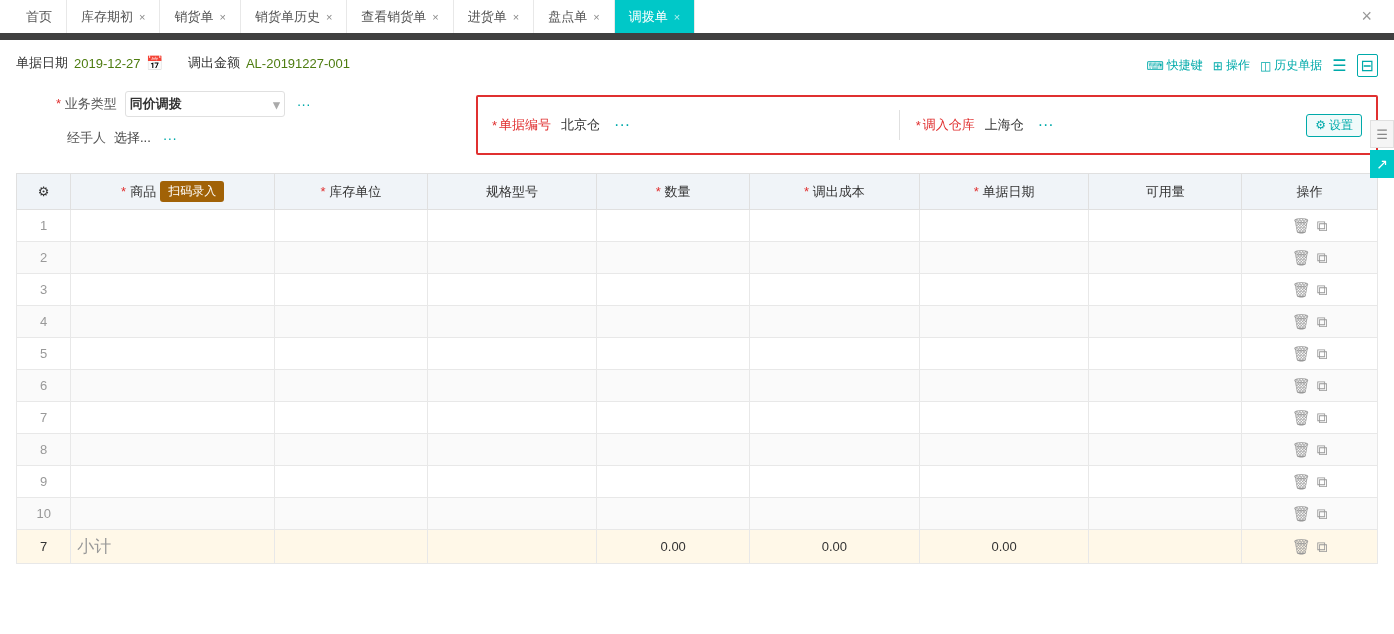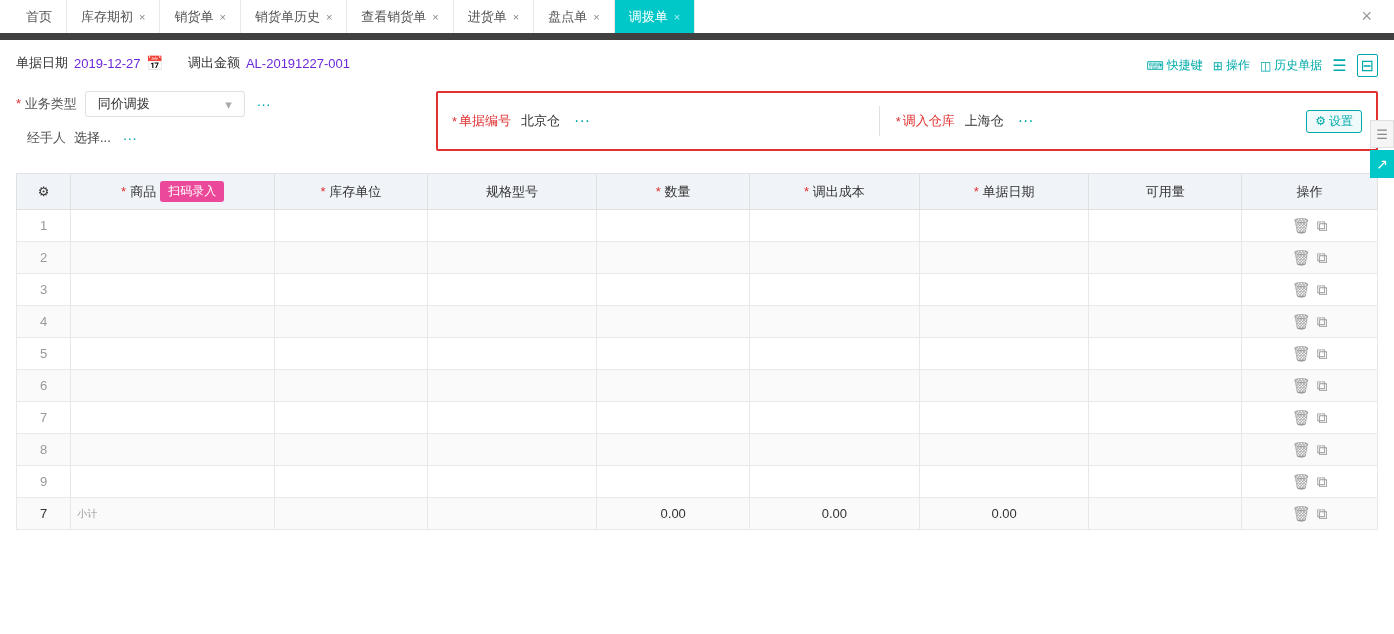--- a/index.html
+++ b/index.html
@@ -27,28 +27,28 @@
 
     
     .main-content { background: #fff; padding: 14px 16px; min-height: calc(634px - 40px); }
 
     
     .header-row {
       display: flex; align-items: flex-start; margin-bottom: 14px; gap: 24px;
     }
     .header-field { display: flex; align-items: center; gap: 6px; font-size: 13px; }
     .header-field label { color: #333; }
-    .header-field .value { color: #6d28d9; }
+    .header-field .value { color: #4d7c0f; }
     .calendar-icon { color: #00aaaa; font-size: 14px; cursor: pointer; }
     .header-actions { margin-left: auto; display: flex; align-items: center; gap: 10px; color: #00aaaa; font-size: 13px; }
     .header-actions span { cursor: pointer; display: flex; align-items: center; gap: 3px; }
 
     
     .form-area {
-      display: flex; gap: 0; margin-bottom: 14px; align-items: flex-start;
+      display: flex; gap: 0; margin-bottom: 14px; align-items: center; margin-left: 40px;
     }
     .form-left { flex: 0 0 420px; }
     .form-right-box {
       flex: 1; border: 2px solid #e03030; border-radius: 2px; padding: 10px 14px;
       display: flex; align-items: center; gap: 0; min-height: 60px; position: relative;
     }
     .form-field-group {
       display: flex; align-items: center; flex: 1; gap: 6px;
     }
     .form-field-label { color: #e03030; display: flex; align-items: center; gap: 2px; }
@@ -56,41 +56,41 @@
     .more-btn { color: #00aaaa; cursor: pointer; font-size: 16px; margin-left: 8px; }
     .form-divider { width: 1px; background: #e0e0e0; height: 30px; margin: 0 16px; }
 
     .field-inline { display: flex; align-items: center; margin-bottom: 12px; gap: 8px; }
     .field-inline .f-label { color: #555; min-width: 50px; text-align: right; }
     .field-inline .f-value { color: #404040; cursor: pointer; }
     .field-inline .more-btn2 { color: #00aaaa; font-size: 14px; margin-left: 4px; }
 
     .business-select {
       display: flex; align-items: center; border: 1px solid #e0e0e0; border-radius: 3px;
-      padding: 3px 12px; min-width: 160px; background: #fff; cursor: pointer; gap: 4px;
+      padding: 3px 4px; min-width: 160px; background: #fff; cursor: pointer; gap: 4px; font-weight: bold;
     }
     .business-select .sel-value { flex: 1; }
     .business-select .sel-arrow { color: #aaa; }
 
     
     .data-table { width: 100%; border-collapse: collapse; font-size: 13px; }
     .data-table th {
       background: #f0f4f8; text-align: center; padding: 7px 4px; border: 1px solid #e0e0e0;
       font-weight: normal; color: #333; white-space: nowrap;
     }
     .data-table td {
       border: 1px solid #e8e8e8; padding: 5px 4px; text-align: center; height: 32px;
       background: #fff;
     }
     .data-table tr:nth-child(even) td { background: #fafafa; }
     .data-table .row-num { color: #999; width: 32px; }
     .data-table .subtotal-row td { background: #fff8e8; color: #333; font-weight: normal; }
 
     .scan-btn {
-      background: #ec4899; color: #fff; border: none; border-radius: 3px; padding: 2px 8px;
+      background: #a16207; color: #fff; border: none; border-radius: 3px; padding: 2px 8px;
       font-size: 12px; cursor: pointer; white-space: nowrap;
     }
 
     .action-icons { display: flex; align-items: center; justify-content: center; gap: 6px; }
     .action-icons span { color: #999; cursor: pointer; font-size: 15px; }
     .th-product { display: flex; align-items: center; justify-content: center; gap: 4px; }
 
     
     .right-panel {
       position: fixed; right: 0; top: 120px; display: flex; flex-direction: column; gap: 2px;
@@ -406,23 +406,39 @@
         <td></td>
         <td></td>
         <td></td>
         <td>
           <div class="action-icons">
             <span title="删除">🗑</span>
             <span title="复制">⧉</span>
           </div>
         </td>
       </tr>
+          <tr>
+        <td class="row-num">10</td>
+        <td></td>
+        <td></td>
+        <td></td>
+        <td></td>
+        <td></td>
+        <td></td>
+        <td></td>
+        <td>
+          <div class="action-icons">
+            <span title="删除">🗑</span>
+            <span title="复制">⧉</span>
+          </div>
+        </td>
+      </tr>
           <tr class="subtotal-row">
         <td class="row-num">7</td>
-        <td style="text-align:left; padding-left:6px; color:#999; font-size:10px;">小计</td>
+        <td style="text-align:left; padding-left:6px; color:#999; font-size:17px;">小计</td>
         <td></td>
         <td></td>
         <td>0.00</td>
         <td>0.00</td>
         <td>0.00</td>
         <td></td>
         <td>
           <div class="action-icons">
             <span title="删除">🗑</span>
             <span title="复制">⧉</span>

